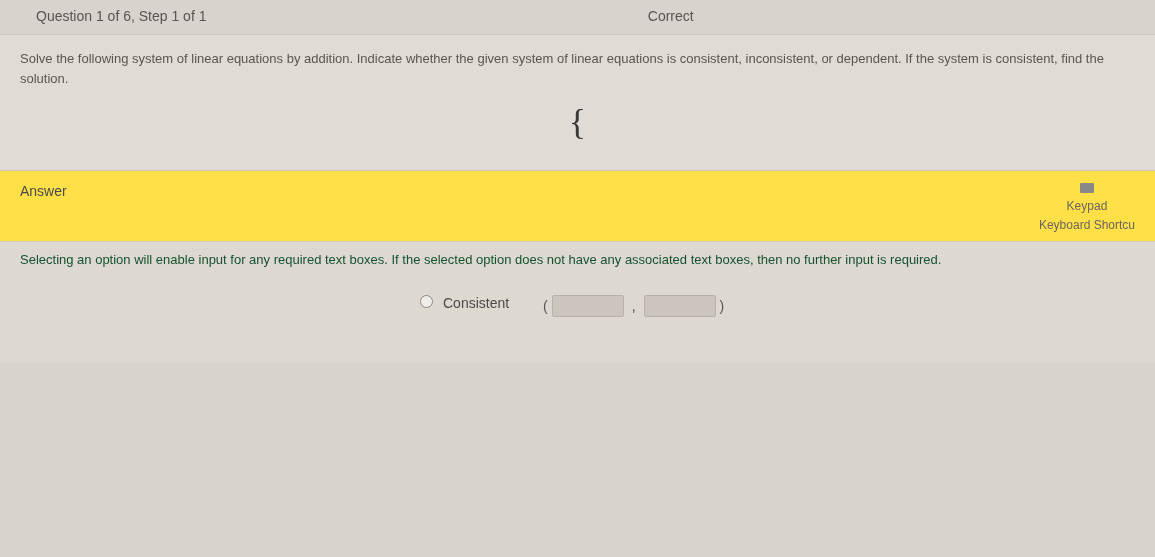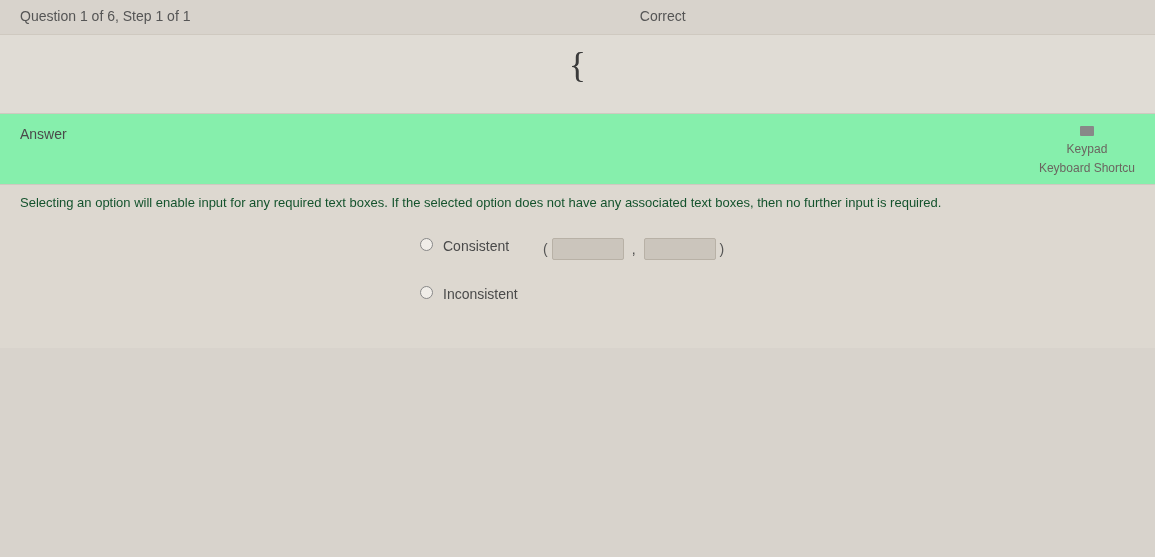--- a/index.html
+++ b/index.html
@@ -9,20 +9,21 @@
       width: 1155px;
       height: 557px;
       overflow: hidden;
       color: #4a4a4a;
     }
     .header {
       display: flex;
       padding: 8px 20px 10px 20px;
       font-size: 14px;
       color: #555;
+      margin-left: 16px;
     }
     .header-left { flex: 0 0 auto; font-weight: 500; }
     .header-center { flex: 1; text-align: center; font-weight: 500; }
     .content {
       background: #e0dcd5;
       padding: 14px 20px 10px 20px;
       border-top: 1px solid #cfc9c0;
       border-bottom: 1px solid #cfc9c0;
     }
     .problem-text {
@@ -39,21 +40,21 @@
       margin-bottom: 18px;
       display: flex;
       justify-content: center;
       align-items: center;
       gap: 6px;
     }
     .brace { font-size: 36px; line-height: 36px; position: relative; top: -2px; }
     .eq-lines { text-align: left; line-height: 1.4; }
     .answer-section {
       padding: 12px 20px 6px 20px;
-      background: #86efac;
+      background: #fde047;
       border-bottom: 1px solid #cfc9c0;
     }
     .answer-row {
       display: flex;
       justify-content: space-between;
       align-items: flex-start;
     }
     .answer-label { font-size: 14px; color: #4a4a4a; }
     .shortcuts {
       text-align: right;
@@ -106,20 +107,21 @@
   </style>
 </head>
 <body>
 
 <div class="header">
   <div class="header-left">Question 1 of 6, Step 1 of 1</div>
   <div class="header-center">Correct</div>
 </div>
 
 <div class="content">
+  <div class="problem-text">Solve the following system of linear equations by addition. Indicate whether the given system of linear equations is consistent, inconsistent, or dependent. If the system is consistent, find the solution.</div>
   <div class="equations">
     <span class="brace">{</span>
   </div>
 </div>
 
 <div class="answer-section">
   <div class="answer-row">
     <div class="answer-label">Answer</div>
     <div class="shortcuts">
       <div class="keypad-row">
@@ -138,17 +140,13 @@
     <span class="radio"></span>
     <span class="option-label">Consistent</span>
     <div class="coord">
       <span class="paren">(</span>
       <span class="input-box"></span>
       <span class="comma">,</span>
       <span class="input-box"></span>
       <span class="paren">)</span>
     </div>
   </div>
-  <div class="option-row">
-    <span class="radio"></span>
-    <span class="option-label">Inconsistent</span>
-  </div>
 </div>
 
 </body></html>

